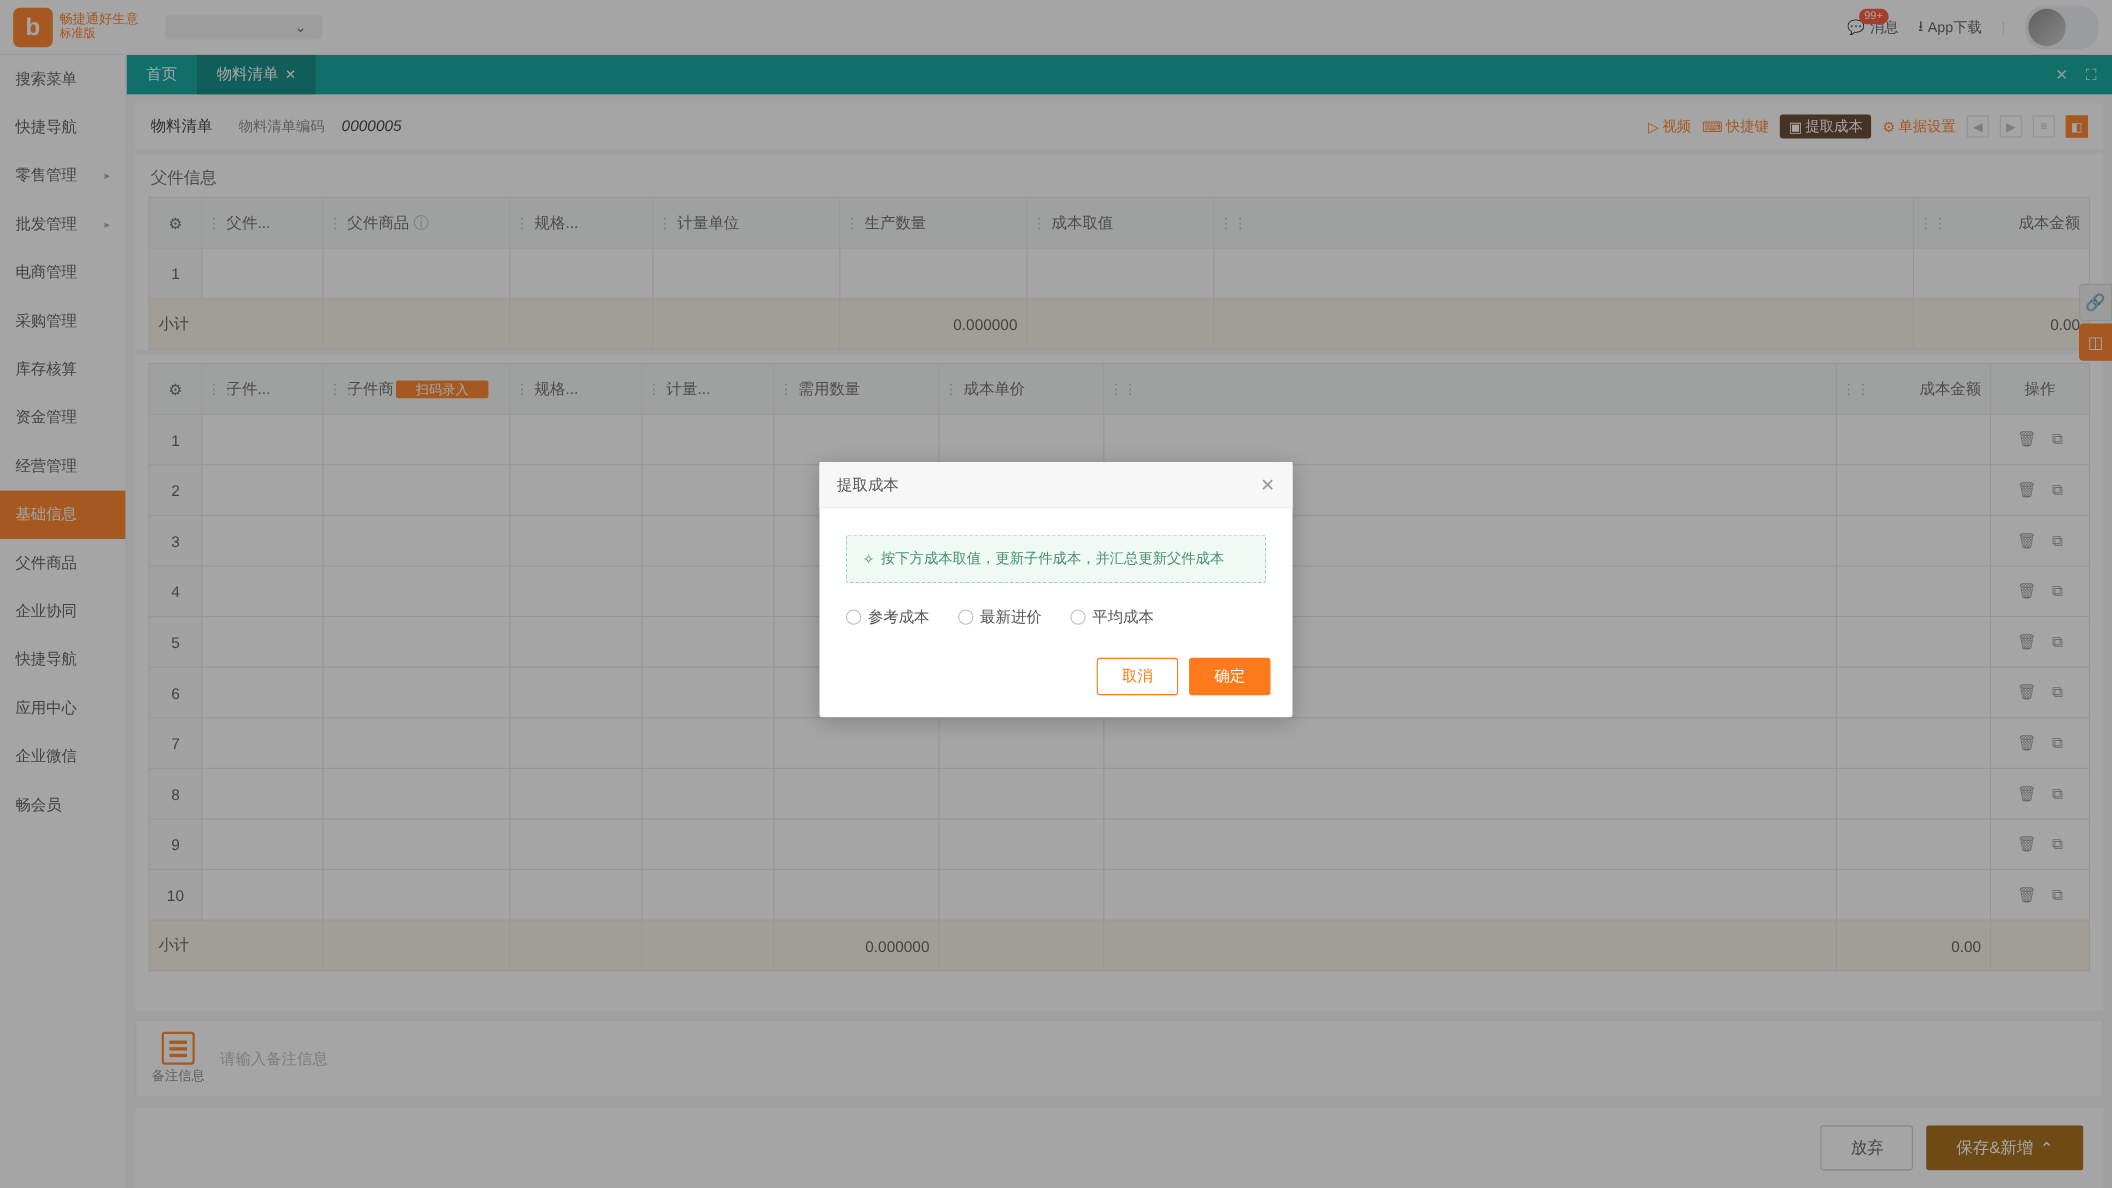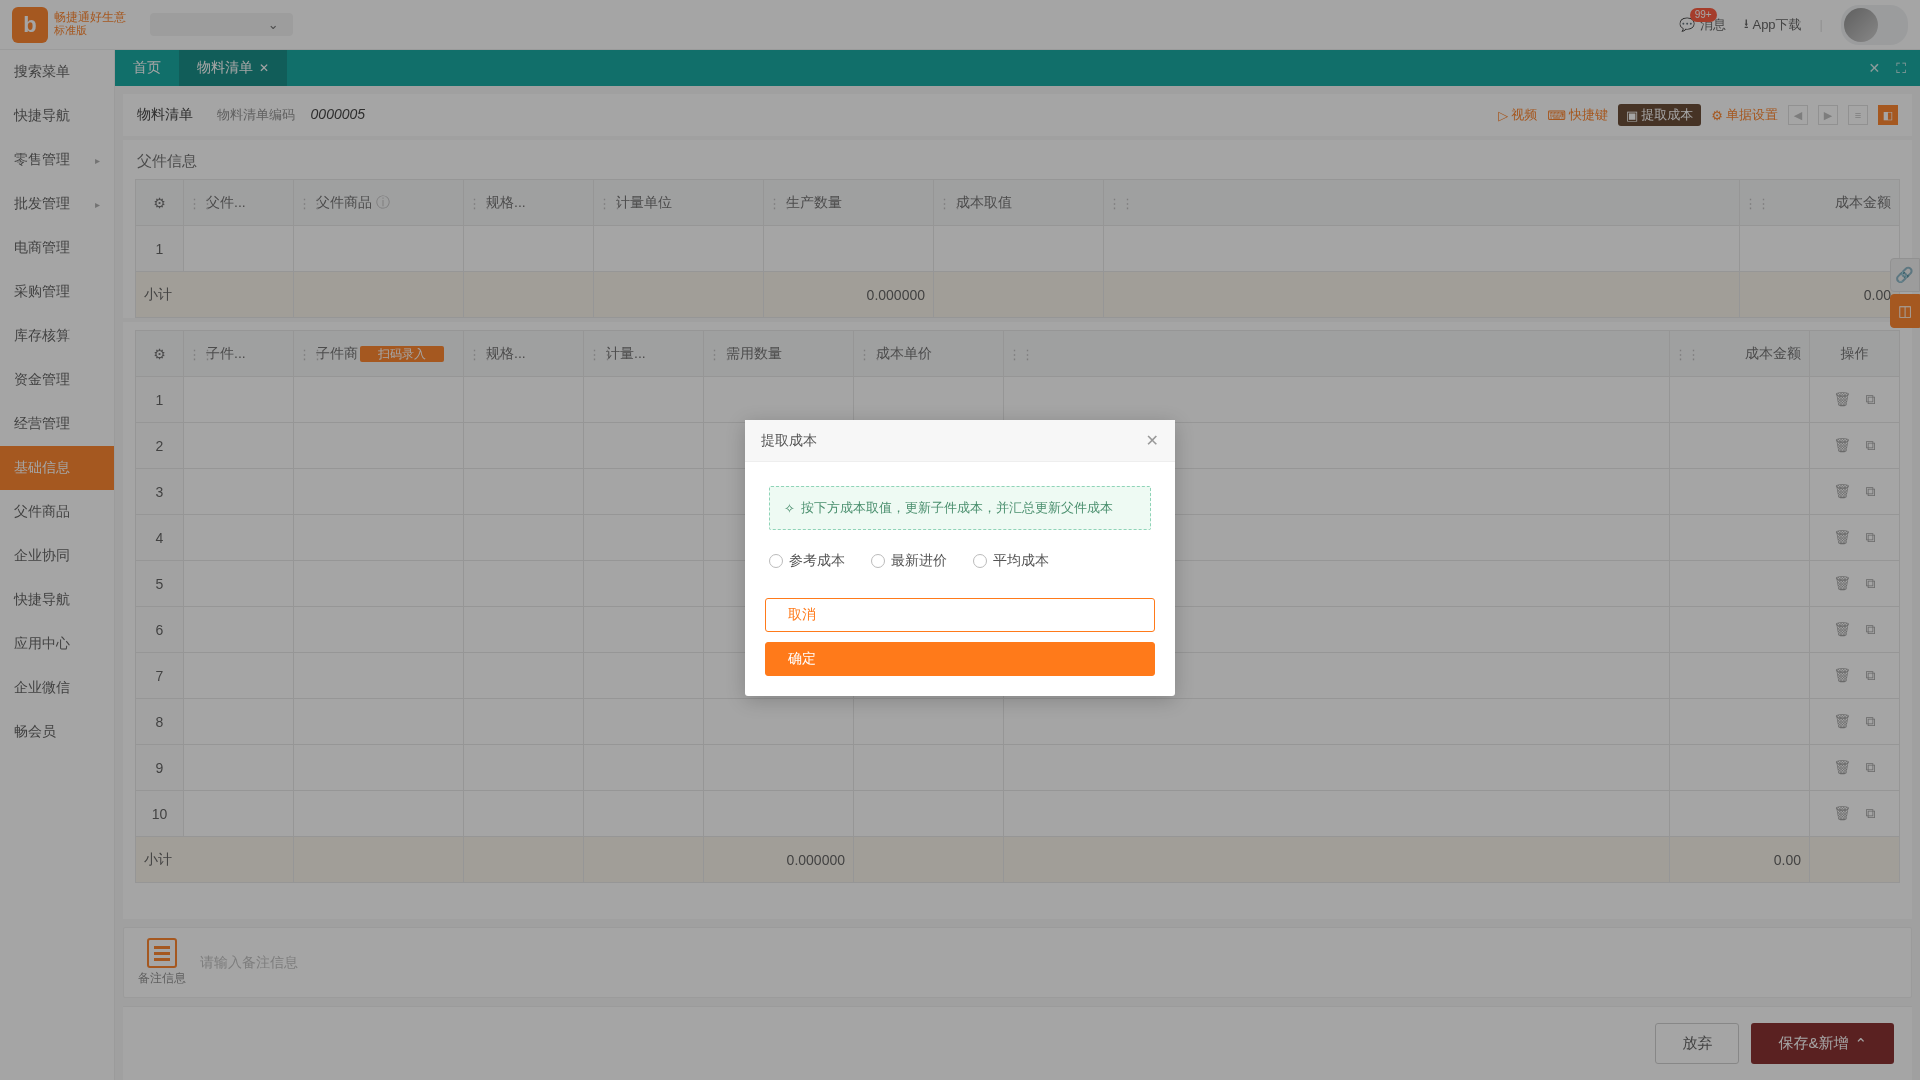--- a/index.html
+++ b/index.html
@@ -68,40 +68,40 @@
 .remark-icon-wrap { display:flex; flex-direction:column; align-items:center; gap:2px; color:#ff7a1a;}
 .remark-icon { width: 30px; height: 30px; border: 2px solid #ff7a1a; border-radius: 3px; position:relative;}
 .remark-icon::before { content:""; position:absolute; left:5px; right:5px; top:6px; height:3px; background:#ff7a1a; box-shadow: 0 6px 0 #ff7a1a, 0 12px 0 #ff7a1a; }
 .remark-label { font-size: 12px; color: #888; }
 .remark-input { flex: 1; color: #bbb; font-size: 14px; }
 
 
 .footer-bar { background: #fff; margin-top: 8px; padding: 16px 18px; display: flex; justify-content: flex-end; gap: 12px; border-top:1px solid #eee;}
 .btn { padding: 10px 26px; font-size: 15px; border-radius: 3px; cursor: pointer; border:1px solid transparent;}
 .btn-default { background: #fff; border: 1px solid #ccc; color: #555; }
-.btn-primary { background: #7f1d1d; color: #fff; display:flex; align-items:center; gap:6px;}
+.btn-primary { background: #a16207; color: #fff; display:flex; align-items:center; gap:6px;}
 
 
 .float-right { position: absolute; right: 0; top: 258px; display: flex; flex-direction: column; }
 .float-tab { width: 30px; height: 34px; background: #f0f0f0; border:1px solid #ddd; display:flex; align-items:center; justify-content:center; color:#888; font-size:15px; cursor:pointer; border-radius: 4px 0 0 4px; margin-bottom:2px;}
 .float-tab.active { background: #ff7a1a; color:#fff; border-color:#ff7a1a;}
 
 
 .dim { position: absolute; inset: 0; background: rgba(40,40,40,0.42); z-index: 50; }
 
 
 .modal { position: absolute; top: 420px; left: 50%; transform: translateX(-50%); width: 430px; background: #fff; border-radius: 3px; z-index: 60; box-shadow: 0 4px 20px rgba(0,0,0,0.2);}
 .modal-head { height: 42px; background: #f7f7f7; display: flex; align-items: center; padding: 0 16px; font-size: 14px; color: #555; border-bottom: 1px solid #eee;}
 .modal-close { margin-left: auto; color: #999; cursor: pointer; font-size: 16px;}
 .modal-body { padding: 24px 24px 12px 24px; }
 .tip-box { border: 1px dashed #8fd4b8; background: #eefaf3; color: #4a8f6e; font-size: 13px; padding: 12px 14px; border-radius: 2px; display:flex; gap:6px; align-items:center;}
 .radio-row { display: flex; gap: 26px; margin-top: 22px; font-size: 14px; color: #555;}
 .radio-item { display: flex; align-items: center; gap: 6px; cursor: pointer;}
 .radio { width: 14px; height: 14px; border: 1px solid #bbb; border-radius: 50%; }
-.modal-foot { padding: 16px 20px 20px 20px; display: flex; justify-content: flex-end; gap: 10px; flex-direction: column;}
+.modal-foot { padding: 16px 20px 20px 20px; display: flex; justify-content: flex-end; gap: 10px;}
 .mbtn { padding: 7px 22px; font-size: 14px; border-radius: 3px; cursor: pointer;}
 .mbtn-cancel { background: #fff; border: 1px solid #ff7a1a; color: #ff7a1a;}
 .mbtn-ok { background: #ff7a1a; border: 1px solid #ff7a1a; color: #fff;}
 </style>
 </head>
 <body>
 
 <div class="top-header">
   <div class="logo-area">
     <div class="logo-icon">b</div>

